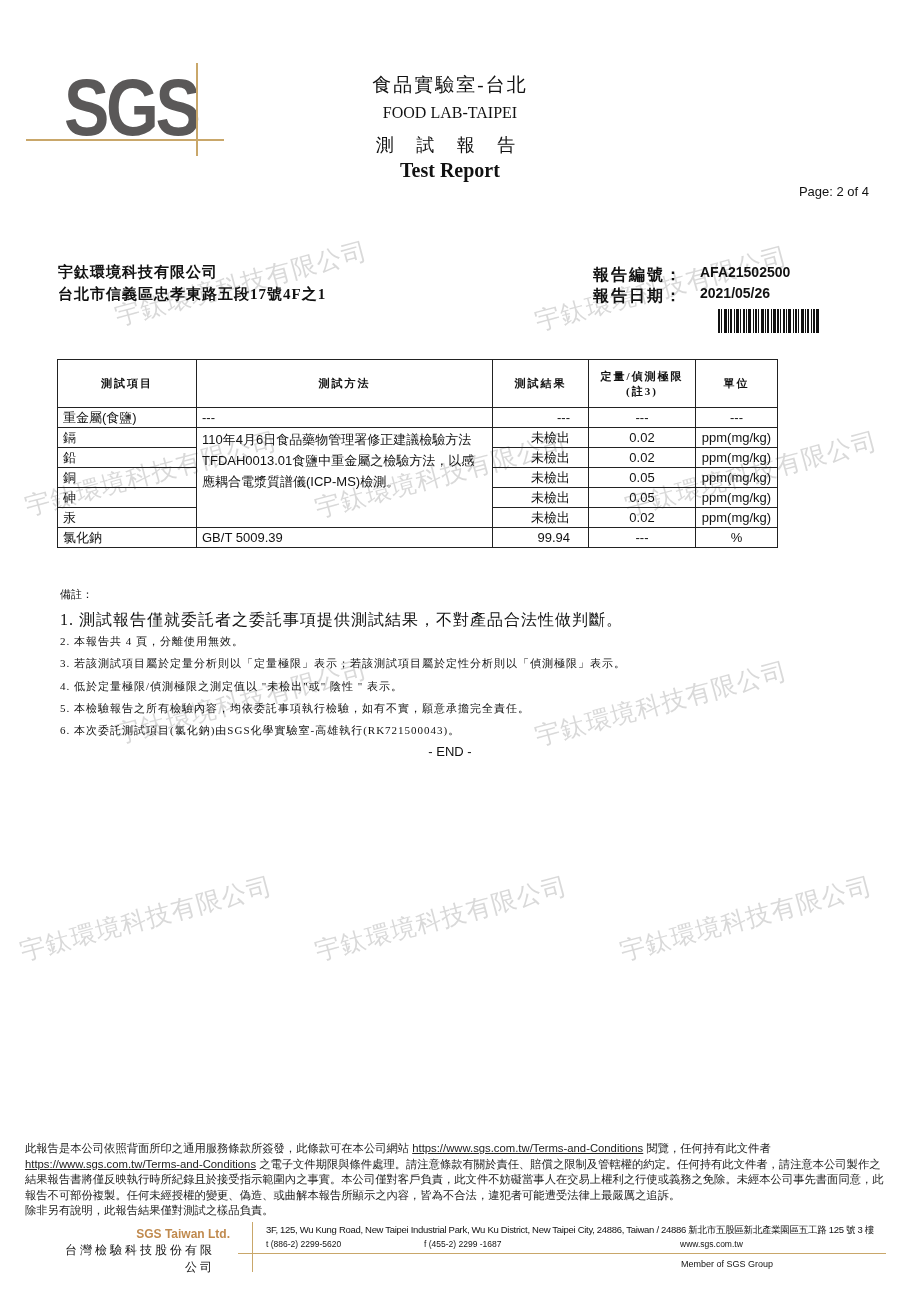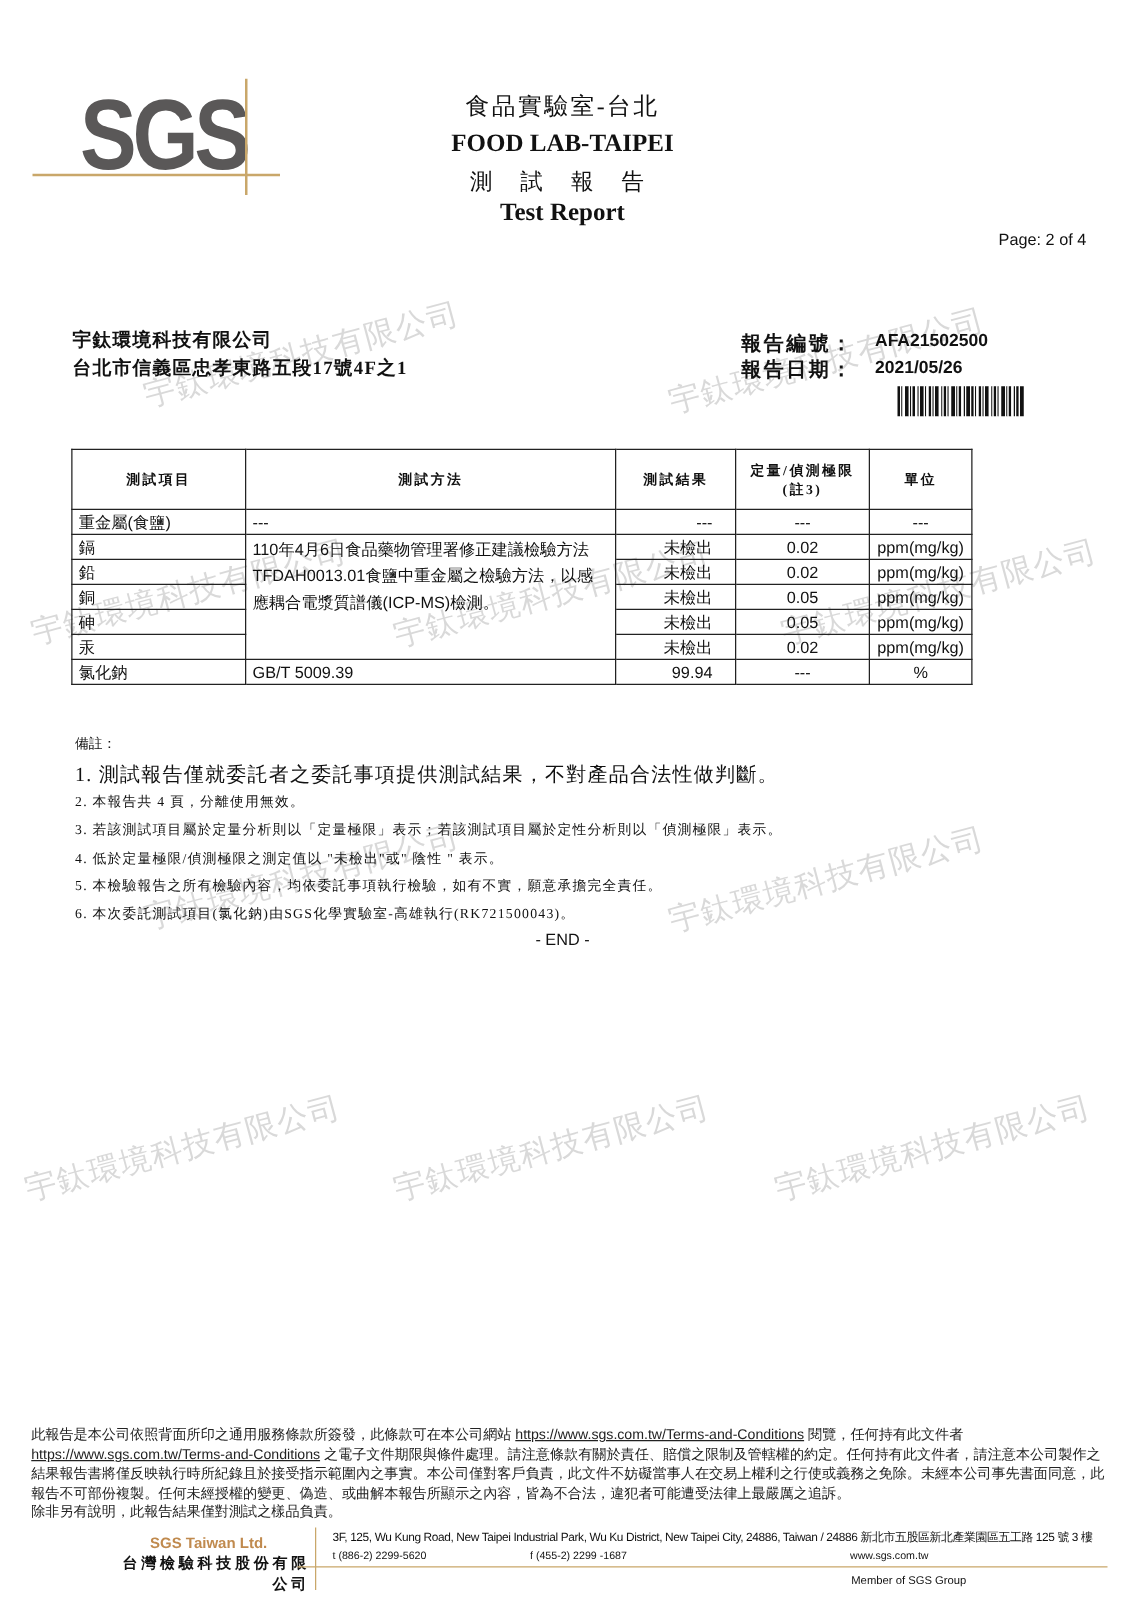--- a/index.html
+++ b/index.html
@@ -10,21 +10,21 @@
 
   
   .logo-text { left:64px; top:68px; font-size:80px; font-weight:bold; color:#5a5858;
                letter-spacing:-4px; line-height:80px; transform:scaleX(0.85); transform-origin:left top;
                font-family:"Liberation Sans", sans-serif; }
   .logo-hline { left:26px; top:139px; width:198px; height:2px; background:#c9a76a; }
   .logo-vline { left:196px; top:63px; width:2px; height:93px; background:#c9a76a; }
 
   .hdr-center { left:300px; width:300px; text-align:center; }
   .hdr-cn1 { top:72px; font-size:19px; letter-spacing:2px; }
-  .hdr-en1 { top:104px; font-size:20px; font-weight:bold; }
+  .hdr-en1 { top:104px; font-size:16px; font-weight:normal; }
   .hdr-cn2 { top:133px; font-size:18px; letter-spacing:9px; }
   .hdr-en2 { top:159px; font-size:20px; font-weight:bold; }
   .page-no { right:34px; top:184px; font-size:13px; }
 
   .client-name { left:58px; top:263px; font-size:15px; font-weight:bold; letter-spacing:1px; }
   .client-addr { left:58px; top:285px; font-size:15px; font-weight:bold; letter-spacing:1px; }
 
   .meta-label { left:593px; font-size:16px; font-weight:bold; letter-spacing:2px; }
   .meta-value { left:700px; font-size:14px; font-weight:bold; }
   .barcode { left:718px; top:309px; width:126px; height:24px; display:flex; gap:0; }
@@ -44,23 +44,23 @@
   .note { left:60px; font-size:11px; letter-spacing:1px; }
   .note.big { font-size:16px; letter-spacing:1px; }
   .end { left:400px; width:100px; text-align:center; top:744px; font-size:13px; }
 
   .watermark { font-size:25px; color:rgba(120,120,120,0.28); transform:rotate(-15deg);
                transform-origin:left bottom; white-space:nowrap; pointer-events:none;
                font-family:"DejaVu Sans", sans-serif; letter-spacing:1px; }
 
   .footer-text { left:25px; top:1141px; width:860px; font-size:11.3px; line-height:15.5px; color:#222; }
   .footer-text a { color:#222; text-decoration:underline; }
-  .sgs-tw { left:120px; top:1227px; width:110px; text-align:left; font-size:12px;
+  .sgs-tw { left:120px; top:1227px; width:110px; text-align:right; font-size:12px;
             font-weight:bold; color:#c08a4e; }
-  .sgs-tw-cn { left:88px; top:1242px; width:160px; text-align:right; font-size:12px; letter-spacing:3px;font-weight:bold; }
+  .sgs-tw-cn { left:55px; top:1242px; width:160px; text-align:right; font-size:12px; letter-spacing:3px; }
   .ft-vline { left:252px; top:1222px; width:1px; height:50px; background:#c9a76a; }
   .ft-hline { left:238px; top:1253px; width:648px; height:1px; background:#c9a76a; }
   .ft-addr { left:266px; top:1224px; font-size:9.5px; letter-spacing:-0.3px; }
   .ft-tel { left:266px; top:1239px; font-size:8.5px; }
   .ft-fax { left:424px; top:1239px; font-size:8.5px; }
   .ft-web { left:680px; top:1239px; font-size:8.5px; }
   .ft-member { left:681px; top:1259px; font-size:9px; }
 </style>
 </head>
 <body>

